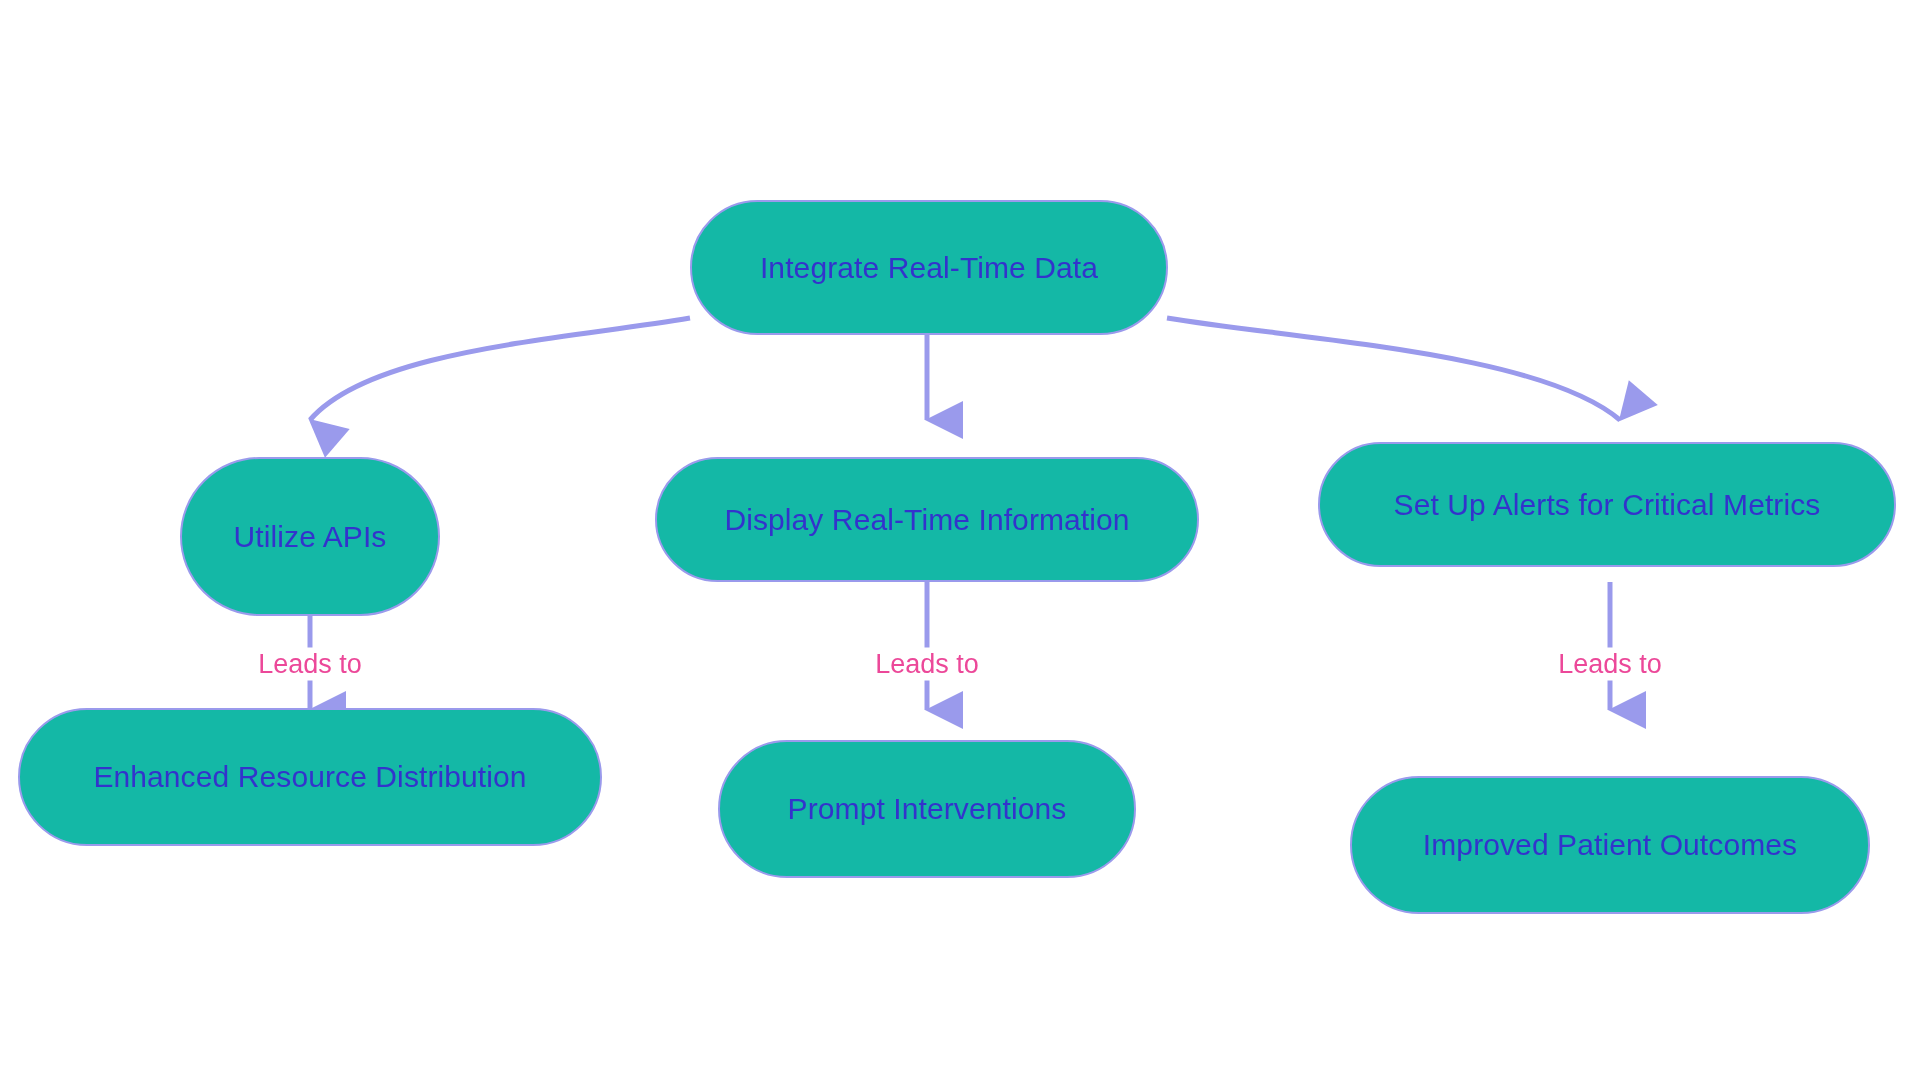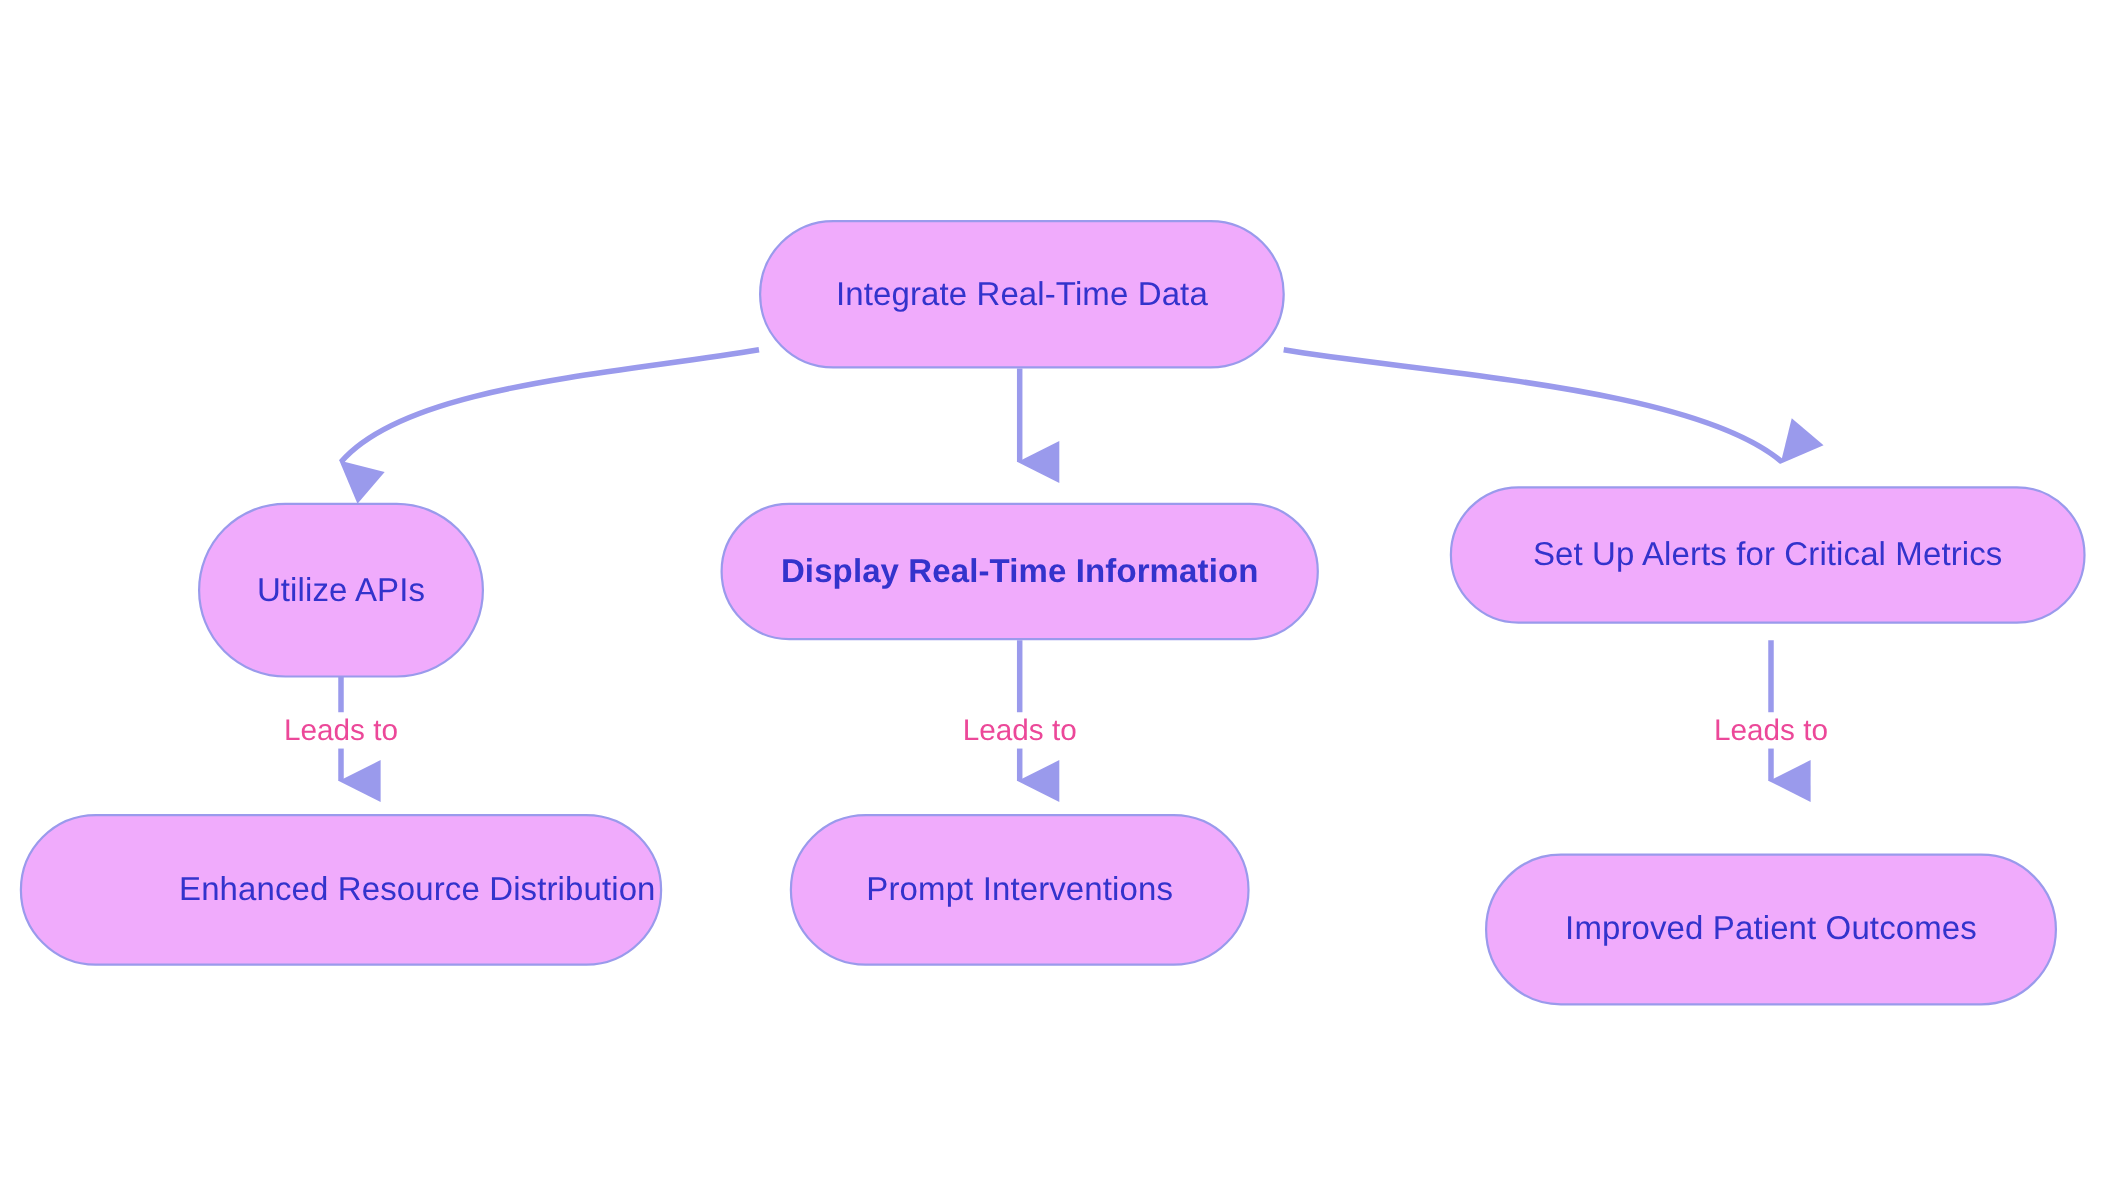--- a/index.html
+++ b/index.html
@@ -19,21 +19,21 @@
     position: absolute;
     left: 0;
     top: 0;
     width: 1920px;
     height: 1083px;
     pointer-events: none;
   }
   .node {
     position: absolute;
     box-sizing: border-box;
-    background: #f0abfc;
+    background: #14b8a6;
     border: 2px solid #9a9aec;
     border-radius: 9999px;
     display: flex;
     align-items: center;
     justify-content: center;
     color: #3333cc;
     font-size: 30px;
     font-weight: 400;
     letter-spacing: 0.1px;
     white-space: nowrap;
@@ -82,29 +82,29 @@
   </svg>
 
   <div class="node" style="left:690px; top:200px; width:478px; height:135px;">
     <span class="node-label">Integrate Real-Time Data</span>
   </div>
 
   <div class="node" style="left:180px; top:457px; width:260px; height:159px;">
     <span class="node-label">Utilize APIs</span>
   </div>
 
-  <div class="node" style="left:655px; top:457px; width:544px; height:125px;font-weight:bold;">
+  <div class="node" style="left:655px; top:457px; width:544px; height:125px;">
     <span class="node-label">Display Real-Time Information</span>
   </div>
 
   <div class="node" style="left:1318px; top:442px; width:578px; height:125px;">
     <span class="node-label">Set Up Alerts for Critical Metrics</span>
   </div>
 
-  <div class="node" style="left:18px; top:740px; width:584px; height:138px;justify-content:flex-end;">
+  <div class="node" style="left:18px; top:708px; width:584px; height:138px;">
     <span class="node-label">Enhanced Resource Distribution</span>
   </div>
 
   <div class="node" style="left:718px; top:740px; width:418px; height:138px;">
     <span class="node-label">Prompt Interventions</span>
   </div>
 
   <div class="node" style="left:1350px; top:740px; width:520px; height:138px;margin-top:36px;">
     <span class="node-label">Improved Patient Outcomes</span>
   </div>

